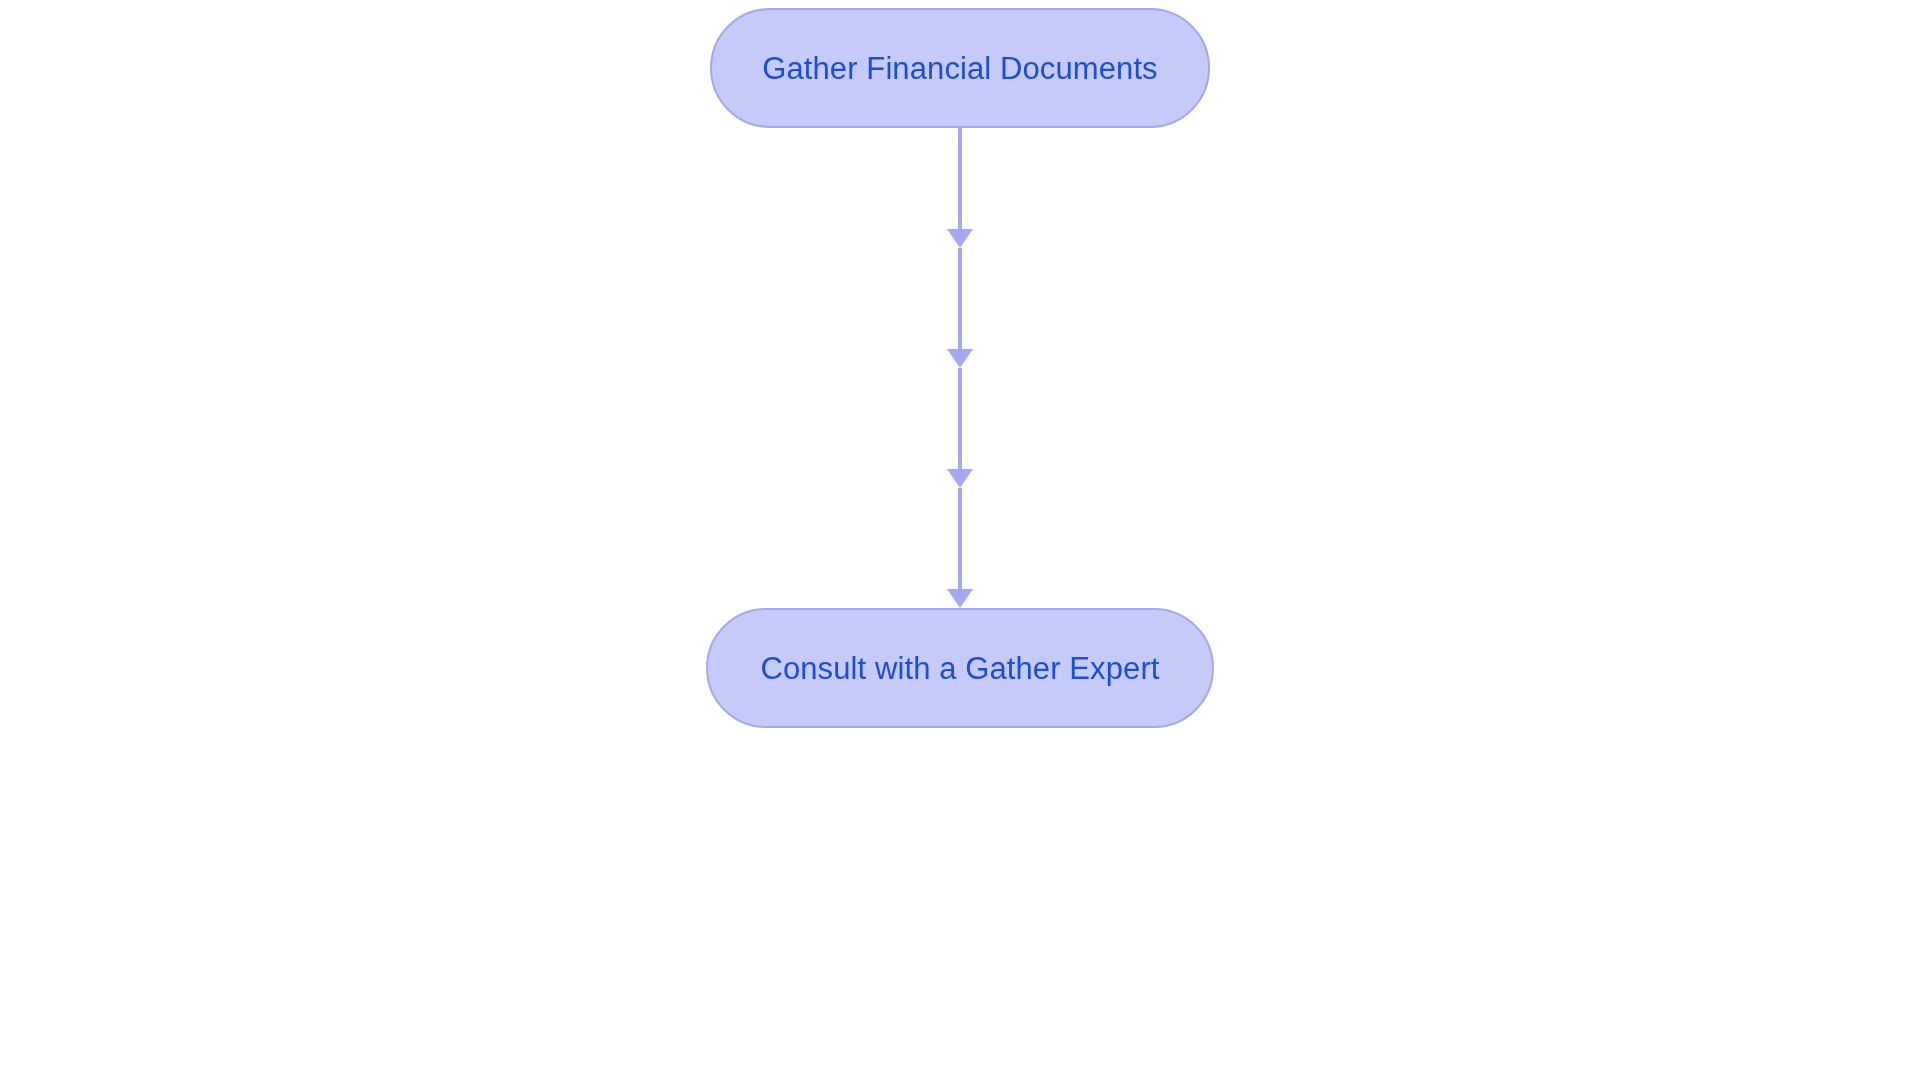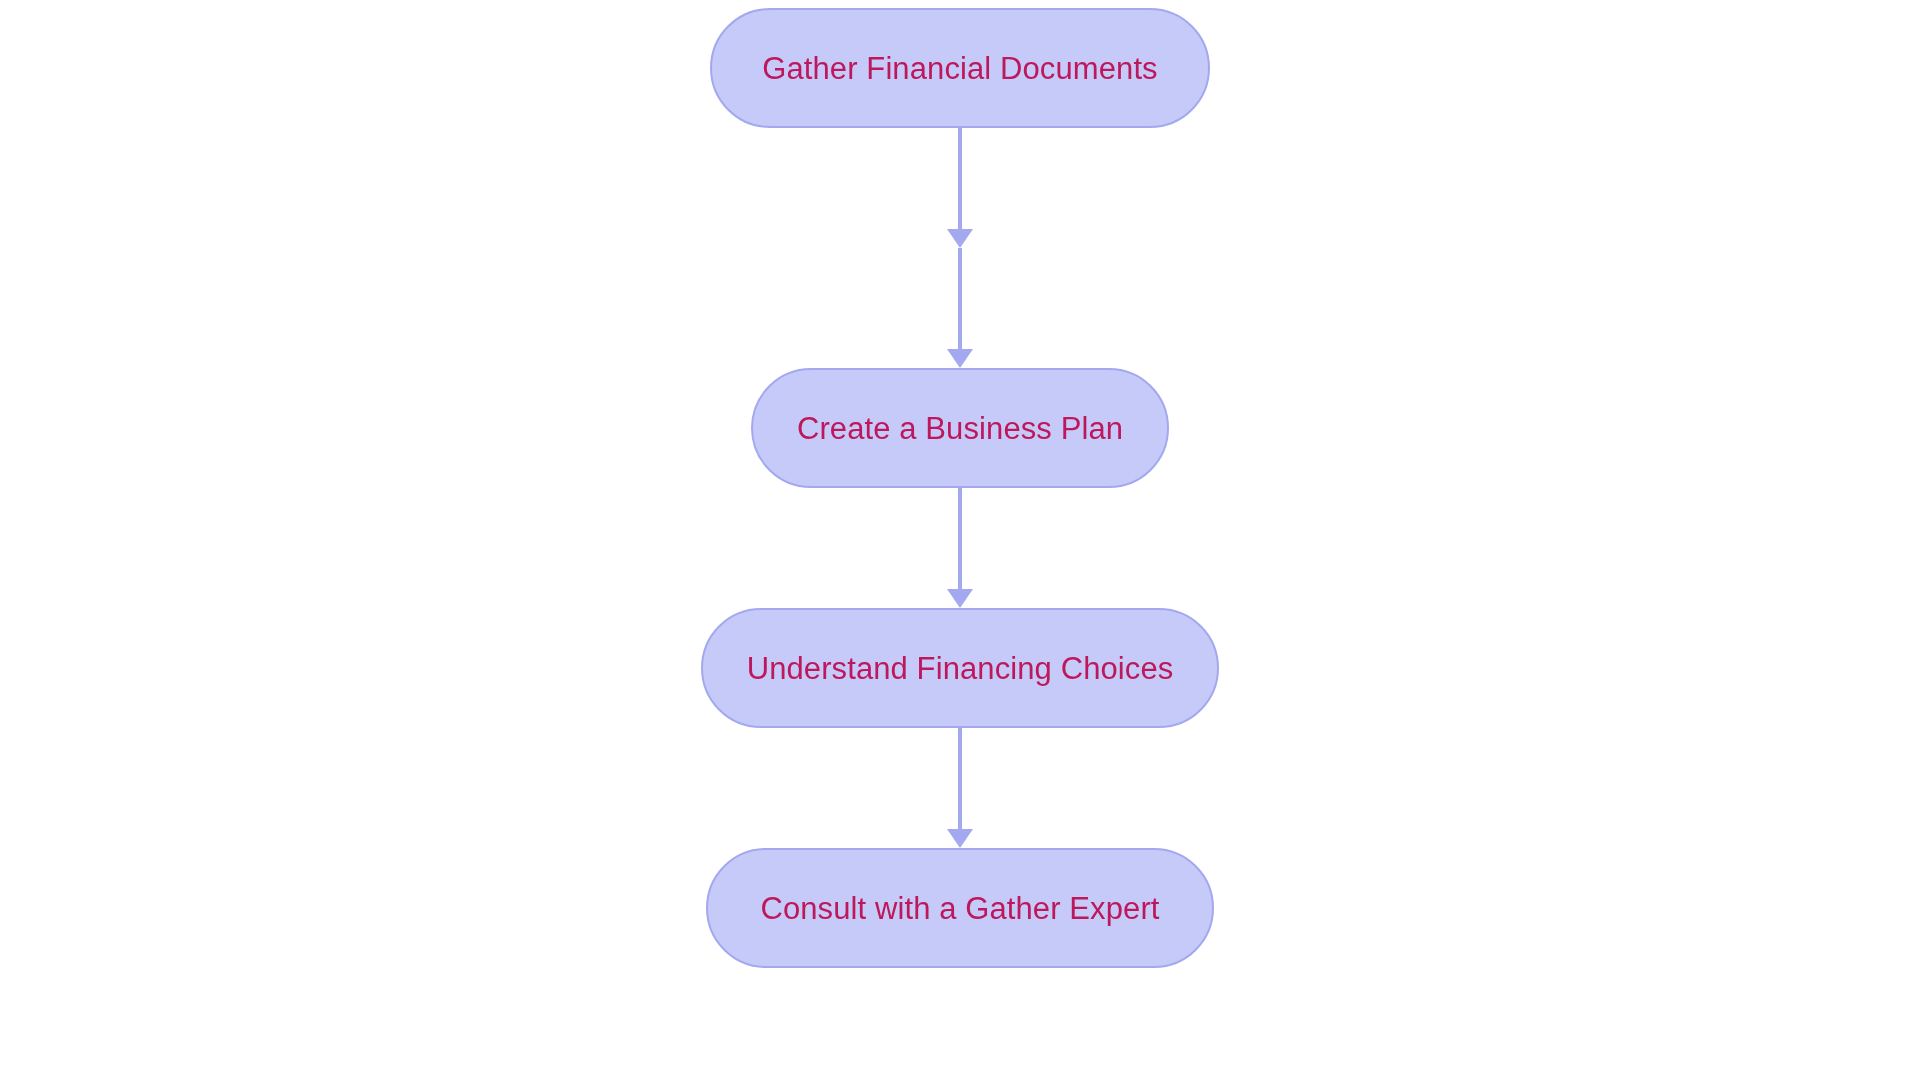--- a/index.html
+++ b/index.html
@@ -38,21 +38,21 @@
     border-radius: 60px;
     background: #c6caf8;
     border: 2px solid #a3a8ef;
     display: flex;
     align-items: center;
     justify-content: center;
     flex: 0 0 auto;
   }
 
   .flow-node-label {
-    color: #be185d;
+    color: #1d4ed8;
     font-family: "Liberation Sans", sans-serif;
     font-size: 31px;
     font-weight: 400;
     line-height: 1;
     letter-spacing: 0.1px;
     white-space: nowrap;
     padding: 0 42px;
   }
 
   
@@ -111,32 +111,26 @@
       <div class="connector-line"></div>
       <div class="connector-arrowhead"></div>
     </div>
 
 
     <div class="flow-connector">
       <div class="connector-line"></div>
       <div class="connector-arrowhead"></div>
     </div>
 
-    <div class="flow-node node-w-2">
-      <span class="flow-node-label">Create a Business Plan</span>
-    </div>
 
     <div class="flow-connector">
       <div class="connector-line"></div>
       <div class="connector-arrowhead"></div>
     </div>
 
-    <div class="flow-node node-w-3">
-      <span class="flow-node-label">Understand Financing Choices</span>
-    </div>
 
     <div class="flow-connector">
       <div class="connector-line"></div>
       <div class="connector-arrowhead"></div>
     </div>
 
     <div class="flow-node node-w-4">
       <span class="flow-node-label">Consult with a Gather Expert</span>
     </div>
 

